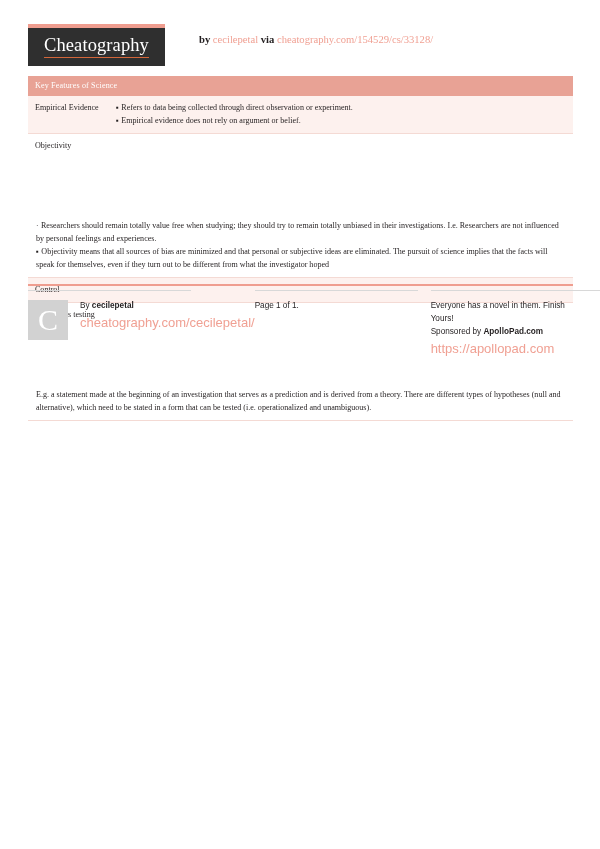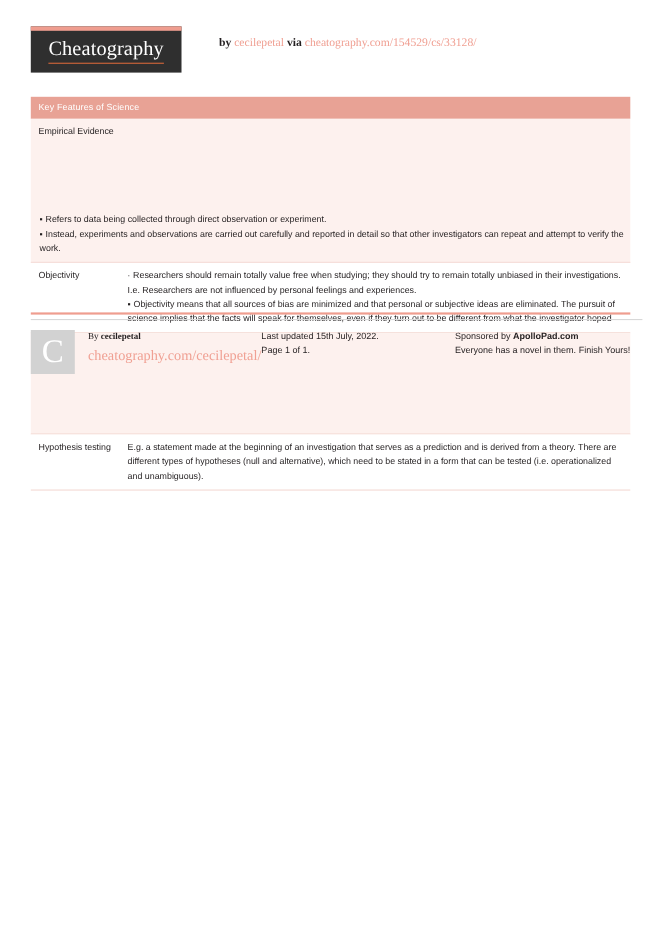--- a/index.html
+++ b/index.html
@@ -78,39 +78,40 @@
   .sheet-byline a,
   .sheet-byline .lnk {
     color: #f0a093;
     text-decoration: none;
   }
 
   
   .table-block {
     position: absolute;
     left: 28px;
-    top: 88px;
+    top: 76px;
     width: 545px;
+    font-family: Liberation Serif, serif;
   }
   .table-header {
     background: #e8a295;
     color: #ffffff;
     font-size: 8.1px;
     padding: 5px 7px 5px 7px;
     line-height: 1.2;
     letter-spacing: 0.15px;
   }
   .trow {
     display: flex;
     align-items: flex-start;
     padding: 5px 6px 6px 6px;
     border-bottom: 1px solid #f4dad4;
   }
-  .trow.shade { background: #fdf1ee; flex-direction: column; }
-  .trow.plain { background: #ffffff; }
+  .trow.shade { background: #fdf1ee; }
+  .trow.plain { background: #ffffff; flex-direction: column; }
   .tcell-label {
     flex: 0 0 80px;
     font-size: 8.05px;
     line-height: 1.62;
     color: #231f20;
     padding-left: 1px;
   }
   .tcell-body {
     flex: 1 1 auto;
     font-size: 8.05px;
@@ -160,21 +161,21 @@
     height: 40px;
     background: #d2d2d2;
     color: #ffffff;
     font-family: "Liberation Serif", serif;
     font-size: 30px;
     line-height: 40px;
     text-align: center;
     flex: 0 0 auto;
     margin-top: 1px;
   }
-  .fmeta { margin-left: 12px; font-family: Liberation Serif, serif; }
+  .fmeta { margin-left: 12px; }
   .ftext {
     font-size: 8.2px;
     line-height: 1.62;
     color: #231f20;
   }
   .ftext .b { font-weight: bold; }
   .flink {
     font-size: 13px;
     line-height: 1.62;
     color: #f0a093;
@@ -201,21 +202,21 @@
     </div>
   </div>
 
   <div class="table-block">
     <div class="table-header">Key Features of Science</div>
 
     <div class="trow shade">
       <div class="tcell-label">Empirical Evidence</div>
       <div class="tcell-body">
         <span class="bline"><span class="bmark">▪</span><span>Refers to data being collected through direct observation or experiment.</span></span>
-        <span class="bline"><span class="bmark">▪</span><span>Instead, experiments and observations are carried out carefully and reported in detail so that other investigators can repeat and attempt to verify the work.</span></span>
+        <span class="bline"><span class="bmark">▪</span><span>Empirical evidence does not rely on argument or belief.</span></span>
       </div>
     </div>
 
     <div class="trow plain">
       <div class="tcell-label">Objectivity</div>
       <div class="tcell-body">
         <span class="bline dashmark"><span class="bmark">·</span><span>Researchers should remain totally value free when studying; they should try to remain totally unbiased in their investigations. I.e. Researchers are not influenced by personal feelings and experiences.</span></span>
         <span class="bline"><span class="bmark">▪</span><span>Objectivity means that all sources of bias are minimized and that personal or subjective ideas are eliminated. The pursuit of science implies that the facts will speak for themselves, even if they turn out to be different from what the investigator hoped</span></span>
       </div>
     </div>
@@ -241,28 +242,28 @@
         <div class="fmeta">
           <div class="ftext">
             <span>By</span>
             <span class="b">cecilepetal</span>
           </div>
           <a class="flink" href="#">cheatography.com/cecilepetal/</a>
         </div>
       </div>
 
       <div class="fcol fcol-2">
-        <div class="ftext">Last updated 15th July, 2022.</div>
         <div class="ftext">Page 1 of 1.</div>
       </div>
 
       <div class="fcol fcol-3">
+        <div class="ftext">Everyone has a novel in them. Finish Yours!</div>
         <div class="ftext">
           <span>Sponsored by</span>
           <span class="b">ApolloPad.com</span>
         </div>
-        <div class="ftext">Everyone has a novel in them. Finish Yours!</div>
+        <a class="flink" href="#">https://apollopad.com</a>
       </div>
 
     </div>
   </div>
 
 </div>
 
 </body></html>

